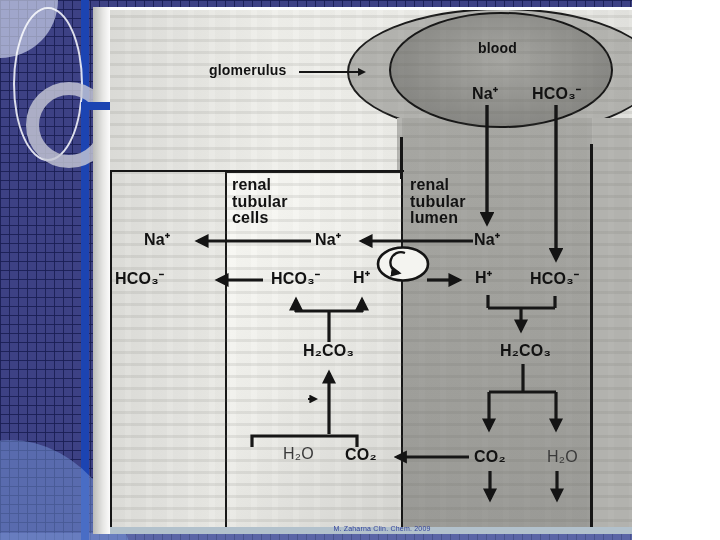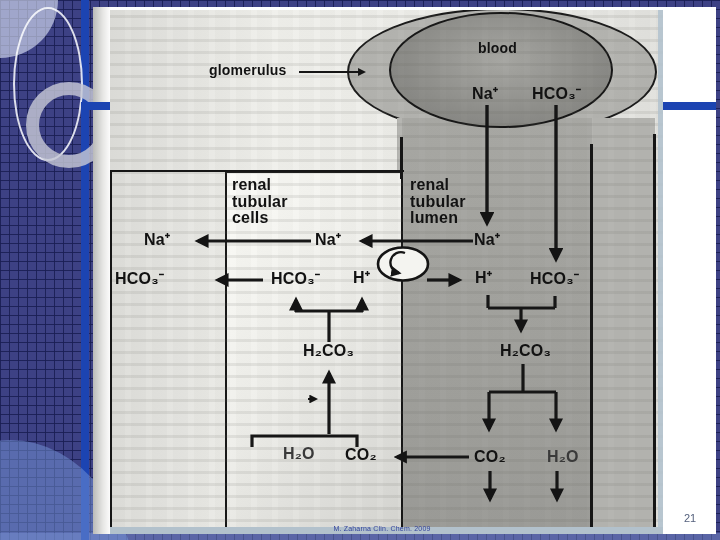--- a/index.html
+++ b/index.html
@@ -1,17 +1,17 @@
 <!DOCTYPE html>
 <html><head>
 <meta charset="utf-8">
 <style>
   html,body{margin:0;padding:0;}
   body{width:720px;height:540px;font-family:"Liberation Sans",sans-serif;}
-  .slide{position:relative;width:720px;height:540px;overflow:hidden;
+  .slide{position:relative;width:632px;height:540px;overflow:hidden;
     background-color:#3d4184;
     background-image:
       linear-gradient(rgba(26,31,84,0.9) 1px, transparent 1px),
       linear-gradient(90deg, rgba(26,31,84,0.9) 1px, transparent 1px);
     background-size:9px 9px;}
   .abs{position:absolute;}
   
   .bottom-strip{left:0;top:533px;width:720px;height:7px;background:rgba(130,152,215,0.42);z-index:1;}
   .vline{left:81px;top:0;width:8px;height:540px;background:#1c44b2;z-index:2;}
   .circle-fill-topleft{left:-58px;top:-58px;width:116px;height:116px;border-radius:50%;
@@ -44,21 +44,21 @@
     background-image:
       repeating-linear-gradient(180deg, transparent 0 5px, rgba(95,95,88,0.22) 5px 8px, transparent 8px 12px),
       repeating-linear-gradient(90deg, rgba(95,95,88,0.05) 0 15px, transparent 15px 21px);}
   .blk{background:#161616;}
   .strip-right{left:548px;top:0;width:5px;height:524px;background:rgba(178,194,206,0.85);}
   .strip-bottom{left:0;top:517px;width:553px;height:7px;background:#b2c1cc;}
   
   .lbl{position:absolute;font-weight:bold;font-size:16px;line-height:16.5px;color:#121212;
     white-space:pre-line;letter-spacing:0.2px;z-index:8;}
   .lbl.big{font-size:14px;}
-  .lbl.soft{font-weight:700;color:#3a3a3a;padding-left:7px;}
+  .lbl.soft{font-weight:400;color:#3a3a3a;padding-left:7px;}
   .ca-box{position:absolute;left:233px;top:376px;width:79px;height:41px;background:#adadab;
     box-shadow:0 0 0 1px rgba(120,120,118,0.5);display:flex;align-items:center;justify-content:center;z-index:8;}
   .ca-text{font-size:12.5px;line-height:17px;font-weight:400;color:#1c1c1c;text-align:center;white-space:pre-line;}
   .watermark{position:absolute;left:252px;top:525px;width:260px;text-align:center;font-size:7px;
     color:#32429b;letter-spacing:0.2px;z-index:9;}
   .pagenum{position:absolute;left:684px;top:512px;font-size:11px;color:#55617d;z-index:9;}
   svg.overlay{position:absolute;left:0;top:0;width:720px;height:540px;z-index:7;pointer-events:none;}
 </style>
 </head>
 <body>

